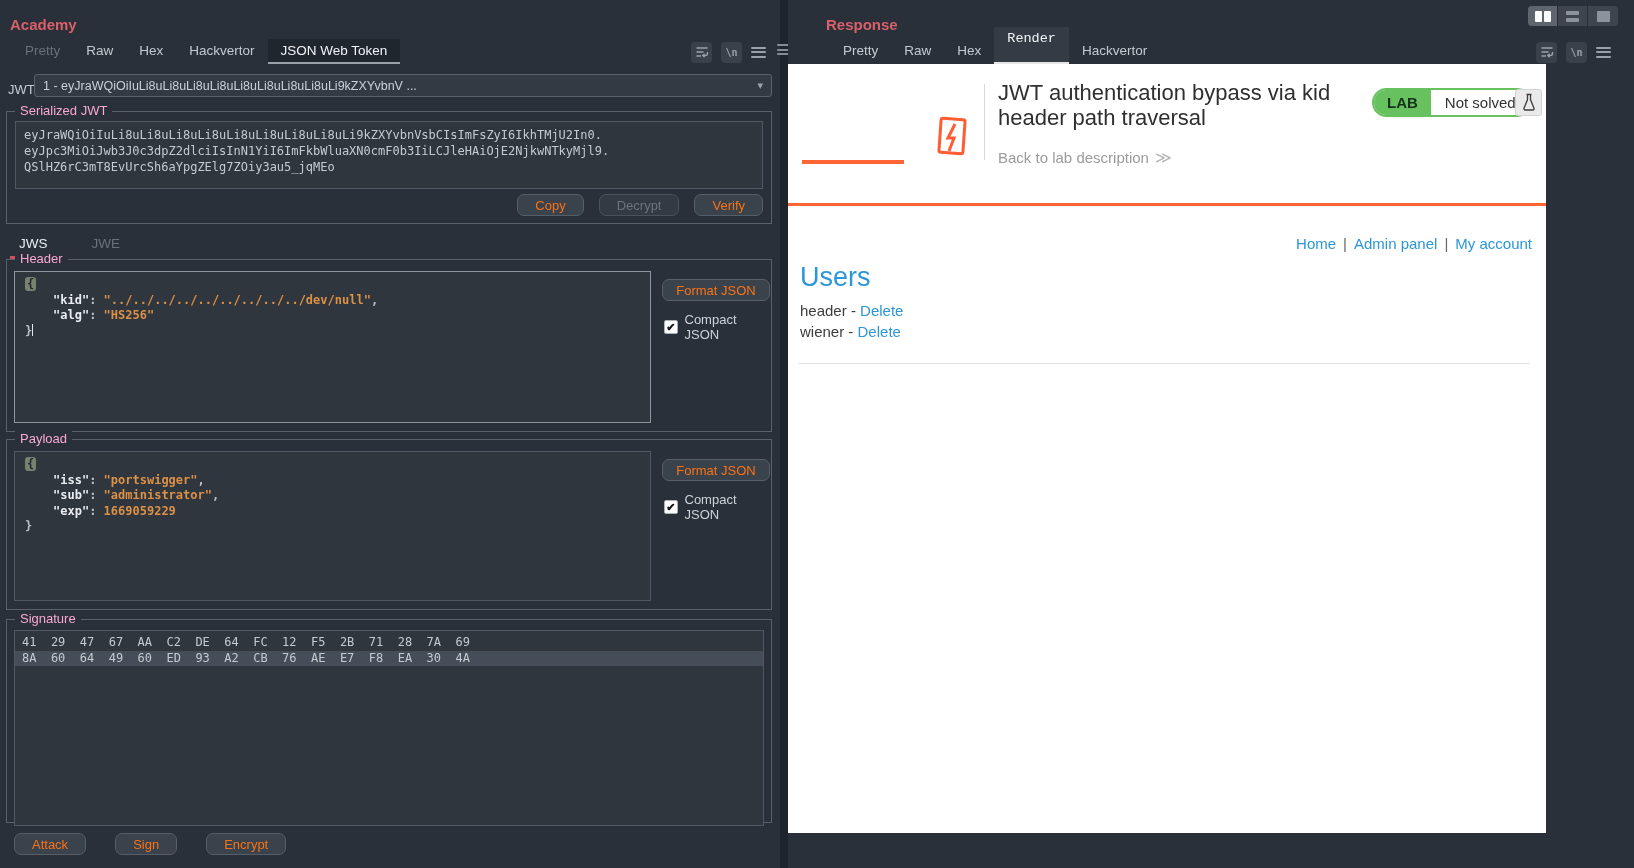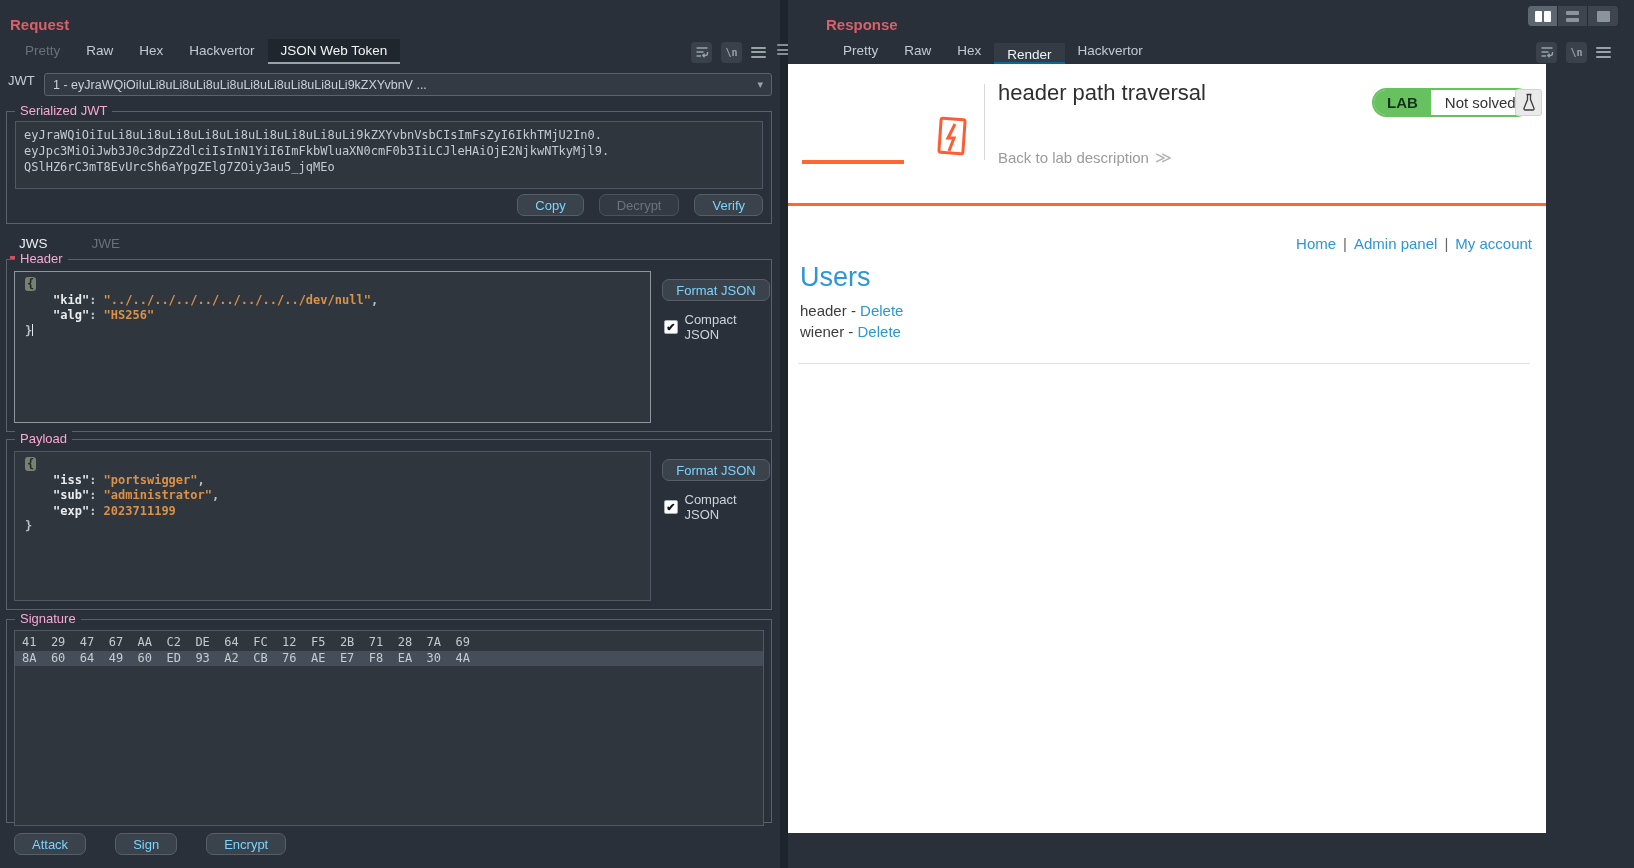--- a/index.html
+++ b/index.html
@@ -14,34 +14,34 @@
   .tab { font-size:13.5px; color:#c3cad2; padding:4px 13px 6px; cursor:default; white-space:nowrap; }
   .tab.dim { color:#68707a; }
   .tab.sel-grey { background:#20262e; color:#f2f5f8; border-bottom:2px solid #99a1a9; padding-bottom:4px; }
   .icon-strip { position:absolute; display:flex; gap:9px; align-items:center; height:24px; }
   .icon-box { width:21px; height:21px; border-radius:4px; background:#3a414b; display:flex; align-items:center; justify-content:center; color:#99a1a9; }
   .nl-glyph { font:bold 10px "DejaVu Sans Mono", monospace; color:#99a1a9; }
   .hamb { width:15px; height:11px; display:flex; flex-direction:column; justify-content:space-between; }
   .hamb i { display:block; height:2px; background:#99a1a9; border-radius:1px; }
 
   
-  .jwt-row { position:absolute; left:8px; top:73px; width:764px; height:24px; display:flex; align-items:flex-start; gap:10px; }
+  .jwt-row { position:absolute; left:8px; top:73px; width:764px; height:24px; display:flex; align-items:flex-end; }
   .jwt-label { font-size:13px; color:#c6cdd5; width:26px; }
   .jwt-select { flex:1; height:23px; background:#333a44; border:1px solid #5a626c; border-radius:3px; display:flex; align-items:center; padding:0 8px; font-size:12.5px; color:#c9d0d7; }
   .jwt-caret { margin-left:auto; color:#9aa2aa; font-size:11px; }
 
   .group { position:absolute; left:6px; width:766px; border:1px solid #5a616a; }
   .group-legend { position:absolute; top:-9px; left:8px; background:#2a3039; padding:0 5px; font-size:13px; color:#f9a8d4; }
   .editor { position:absolute; background:#2f363e; border:1px solid #515861; }
   .mono { font-family:"DejaVu Sans Mono", monospace; font-size:12px; line-height:16px; color:#c3cbd2; white-space:pre; }
 
   #g-serialized { top:111px; height:113px; }
   #ed-serialized { left:8px; top:9px; width:748px; height:68px; padding:5px 8px; overflow:hidden; }
   .btn-row { position:absolute; right:8px; bottom:7px; display:flex; gap:15px; }
-  .btn { height:22px; padding:0 17px; background:#3a424c; border:1px solid #565e68; border-radius:7px; color:#7dd3fc; font-size:13px; display:flex; align-items:center; white-space:nowrap; }
+  .btn { height:22px; padding:0 17px; background:#3a424c; border:1px solid #565e68; border-radius:7px; color:#f97316; font-size:13px; display:flex; align-items:center; white-space:nowrap; }
   .btn.disabled { color:#6b737d; background:#333a43; border-color:#4a525b; }
 
   .jws-row { position:absolute; left:10px; top:234px; display:flex; gap:26px; }
   .jws-tab { font-size:13.5px; padding:2px 9px 5px; color:#68707a; }
   .jws-tab.sel { color:#e9eef3; border-bottom:3px solid #cc535e; }
 
   #g-header { top:259px; height:173px; }
   #ed-header { left:7px; top:11px; width:637px; height:152px; border-color:#8d959d; padding:5px 0; }
   #g-payload { top:439px; height:171px; }
   #ed-payload { left:7px; top:11px; width:637px; height:150px; padding:5px 0; }
@@ -69,21 +69,21 @@
 
   
   .layout-switcher { position:absolute; left:740px; top:6px; height:20px; display:flex; background:#3e454f; border-radius:4px; overflow:hidden; }
   .seg { width:30px; display:flex; align-items:center; justify-content:center; gap:2px; border-right:1px solid #272d35; }
   .seg:last-child { border-right:none; }
   .seg.on { background:#5d656f; }
   .vbar { width:7px; height:11px; background:#fff; border-radius:1px; }
   .hbars { display:flex; flex-direction:column; gap:3px; }
   .hbars i { display:block; width:13px; height:4px; background:#8b939c; border-radius:1px; }
   .sq { width:13px; height:11px; background:#8b939c; border-radius:1px; }
-  .tab.sel-render { background:#343b44; color:#f2f5f8; border-bottom:2px solid #0369a1; padding-bottom:0; }
+  .tab.sel-render { background:#343b44; color:#f2f5f8; border-bottom:2px solid #e5e5e5; padding-bottom:16px;font-family:Liberation Mono, monospace; }
 
   .render { position:absolute; left:0; top:64px; width:758px; height:769px; background:#ffffff; }
   .logo { position:absolute; left:12px; top:14px; font-weight:bold; color:#0d0d0d; font-size:32px; line-height:35px; letter-spacing:-1.5px; }
   .logo-flask { position:absolute; left:147px; top:50px; }
   .logo-underline { position:absolute; left:14px; top:96px; width:102px; height:4px; background:#ff6633; }
   .vline { position:absolute; left:196px; top:20px; width:1px; height:76px; background:#d8d8d8; }
   .lab-title { position:absolute; left:210px; top:16px; font-size:22px; line-height:25px; color:#2f2f2f; }
   .back { position:absolute; left:210px; top:84px; font-size:15px; color:#9b9b9b; }
   .back .chev { font-size:16px; padding-left:6px; color:#b3b3b3; }
   .lab-widget { position:absolute; left:584px; top:24px; height:29px; display:flex; align-items:stretch; border:2px solid #66c15e; border-radius:15px; overflow:hidden; background:#fff; }
@@ -99,21 +99,21 @@
   .user-row { position:absolute; left:12px; font-size:15px; color:#3c3c3c; }
   .user-row a { color:#2b96d9; text-decoration:none; }
   .rule { position:absolute; left:10px; top:299px; width:732px; height:1px; background:#e3e3e3; }
 </style>
 </head>
 <body>
 
 <div id="stage">
 
   <section class="panel" style="left:0;width:780px;">
-    <div class="panel-title" style="left:10px;top:16px;">Request</div>
+    <div class="panel-title" style="left:10px;top:16px;">Academy</div>
 
     <div class="tabs" style="left:12px;top:40px;">
       <span class="tab dim">Pretty</span>
       <span class="tab">Raw</span>
       <span class="tab">Hex</span>
       <span class="tab">Hackvertor</span>
       <span class="tab sel-grey">JSON Web Token</span>
     </div>
 
     <div class="icon-strip" style="right:14px;top:40px;">
@@ -171,21 +171,21 @@
         <span>Compact JSON</span>
       </div>
     </div>
 
     <div class="group" id="g-payload">
       <span class="group-legend">Payload</span>
       <div class="editor" id="ed-payload">
         <div class="cl"><span class="brace-open">{</span></div>
         <div class="cl ind"><span class="jkey">"iss"</span><span>: </span><span class="jval">"portswigger"</span><span>,</span></div>
         <div class="cl ind"><span class="jkey">"sub"</span><span>: </span><span class="jval">"administrator"</span><span>,</span></div>
-        <div class="cl ind"><span class="jkey">"exp"</span><span>: </span><span class="jval">2023711199</span><span></span></div>
+        <div class="cl ind"><span class="jkey">"exp"</span><span>: </span><span class="jval">1669059229</span><span></span></div>
         <div class="cl"><span>}</span></div>
       </div>
       <button class="btn fmt-btn">Format JSON</button>
       <div class="chk-row">
         <span class="cb">✔</span>
         <span>Compact JSON</span>
       </div>
     </div>
 
     <div class="group" id="g-signature">
@@ -260,20 +260,21 @@
       <span class="logo-flask">
         <svg width="36" height="46" viewBox="0 0 36 46">
             <rect x="5" y="5" width="24" height="34" rx="2" fill="none" stroke="#ff5c33" stroke-width="3" transform="rotate(4 17 22)"></rect>
             <polyline points="20,10 13,24 19,24 14,37" fill="none" stroke="#ff5c33" stroke-width="3"></polyline>
           </svg>
       </span>
       <span class="logo-underline"></span>
       <span class="vline"></span>
 
       <div class="lab-title">
+        <div>JWT authentication bypass via kid</div>
         <div>header path traversal</div>
       </div>
       <div class="back">
         <span>Back to lab description</span><span class="chev">≫</span>
       </div>
 
       <div class="lab-widget">
         <span class="lab-badge">LAB</span>
         <span class="lab-status">Not solved</span>
       </div>

